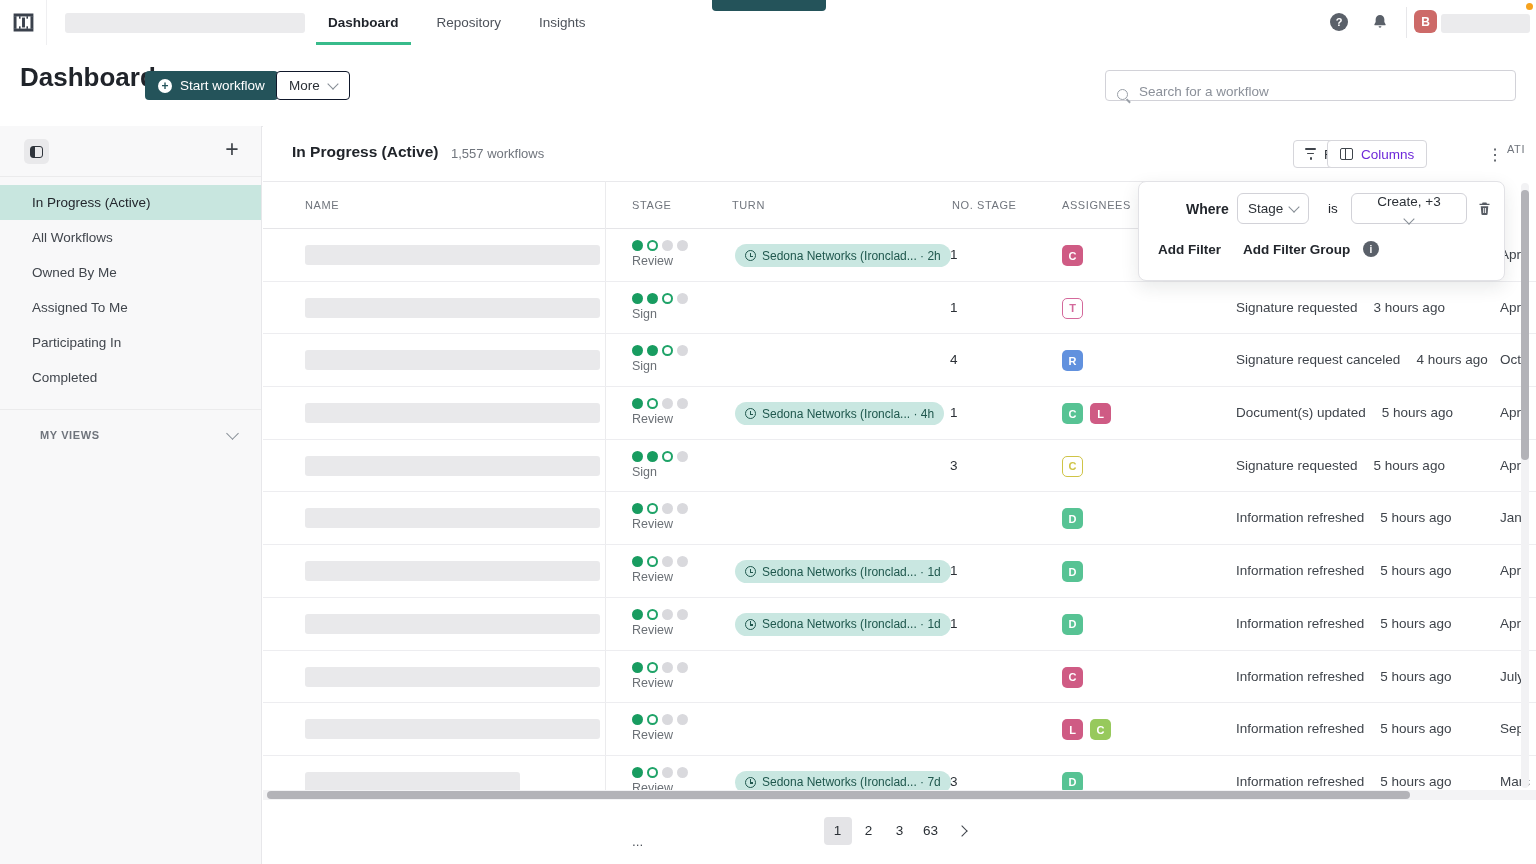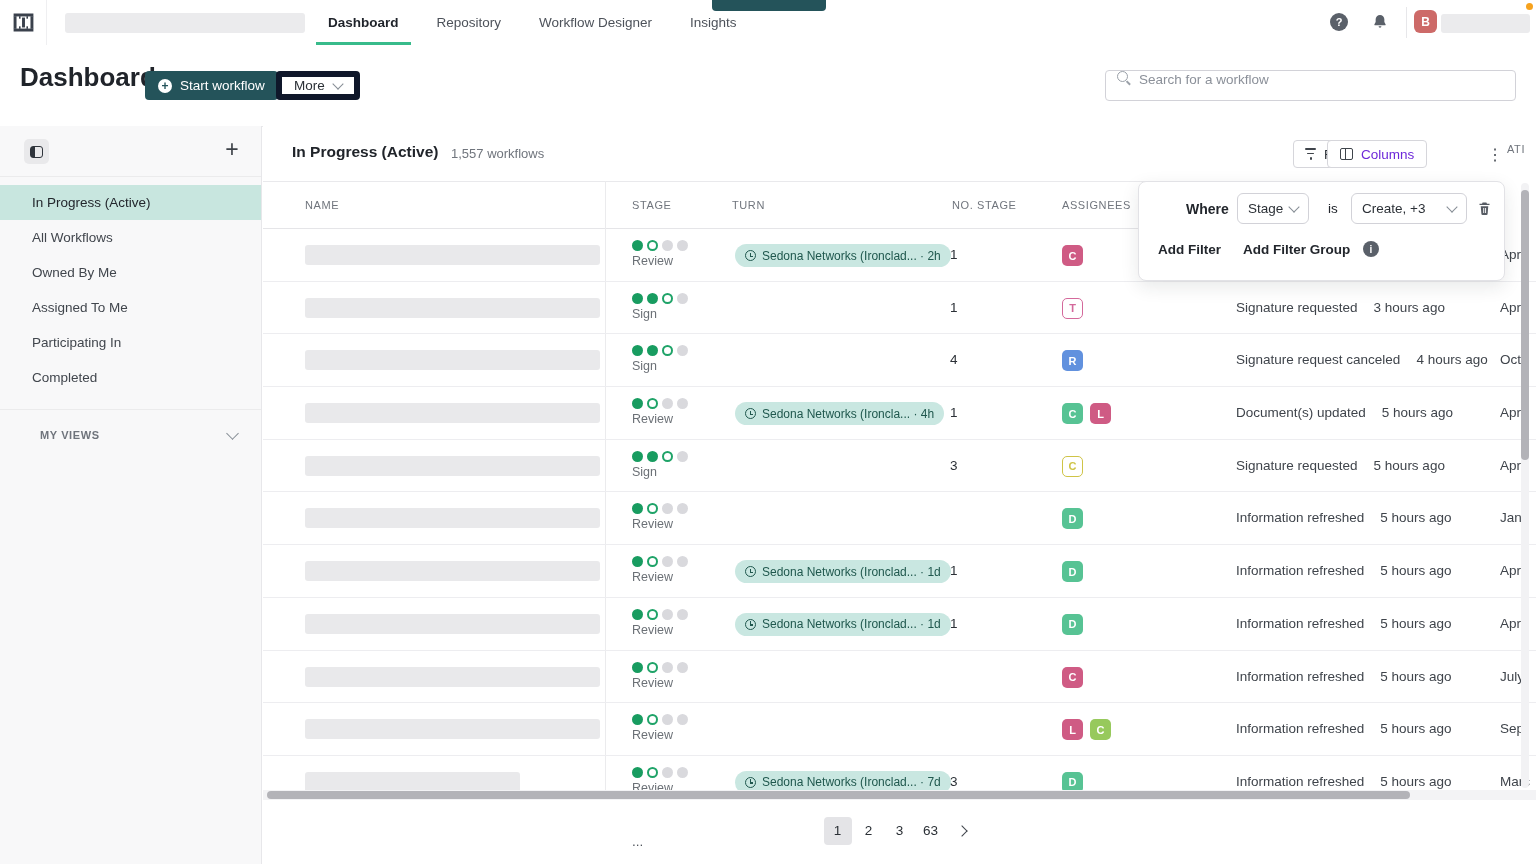--- a/index.html
+++ b/index.html
@@ -24,24 +24,24 @@
   #user-ph{position:absolute;left:1441px;top:14px;width:89px;height:19px;background:#ebebed;border-radius:3px;}
   #notif-dot{position:absolute;left:1526px;top:3px;width:7px;height:7px;border-radius:50%;background:#f6a21e;}
 
   
   #phead{position:absolute;left:0;top:46px;width:1536px;height:80px;background:#fff;border-bottom:1px solid #e9e9ec;}
   #page-title{position:absolute;left:20px;top:16px;font-size:26px;font-weight:700;color:#20242a;}
   .btn{display:inline-flex;align-items:center;border-radius:4px;font-size:13.5px;cursor:pointer;box-sizing:border-box;}
   #btn-start{position:absolute;left:145px;top:25px;height:29px;padding:0 13px;background:#24535a;color:#fff;gap:8px;}
   .start-ic{width:14px;height:14px;border-radius:50%;background:#fff;color:#24535a;font-size:12px;font-weight:700;
             display:flex;align-items:center;justify-content:center;line-height:1;}
-  #btn-more{position:absolute;left:276px;top:25px;height:29px;padding:0 12px;background:#fff;border:6px solid #0f172a;color:#2b3036;gap:9px;}
+  #btn-more{position:absolute;left:276px;top:25px;height:29px;padding:0 12px;background:#fff;border:1px solid #0f172a;color:#2b3036;gap:9px;}
   .chev{width:7px;height:7px;border-right:1.5px solid #868d95;border-bottom:1.5px solid #868d95;transform:rotate(45deg);margin-top:-4px;}
   #search-wrap{position:absolute;left:1105px;top:24px;width:411px;height:31px;border:1px solid #d2d2d8;border-radius:4px;
-               box-sizing:border-box;display:flex;align-items:flex-start;padding:0 11px;gap:9px;background:#fff;}
+               box-sizing:border-box;display:flex;align-items:flex-end;padding:0 11px;gap:9px;background:#fff;}
   #search-wrap input{border:0;outline:0;flex:1;font-size:13.5px;font-family:"Liberation Sans",sans-serif;color:#2b3036;background:transparent;}
   #search-wrap input::placeholder{color:#8b9099;}
   .s-ic{width:9px;height:9px;border:1.5px solid #9aa0a8;border-radius:50%;position:relative;flex:none;}
   .s-ic::after{content:'';position:absolute;width:5px;height:1.5px;background:#9aa0a8;transform:rotate(45deg);right:-4px;bottom:-2px;}
 
   
   #sidebar{position:absolute;left:0;top:126px;width:262px;height:738px;background:#f8f8f9;border-right:1px solid #e7e7ea;box-sizing:border-box;}
   #side-toggle{position:absolute;left:24px;top:13px;width:25px;height:25px;background:#e9e9eb;border-radius:5px;
                display:flex;align-items:center;justify-content:center;cursor:pointer;}
   .panel-ic{width:13px;height:12px;border:1.7px solid #2f343b;border-radius:3px;position:relative;box-sizing:border-box;}
@@ -100,21 +100,21 @@
   .cdate{position:absolute;left:1237px;top:18px;font-size:13.5px;color:#3f444b;white-space:nowrap;}
 
   
   #popup{position:absolute;left:875px;top:55px;width:367px;height:100px;background:#fff;border:1px solid #e2e2e6;border-radius:8px;
          box-shadow:0 6px 18px rgba(30,35,40,.10);z-index:20;box-sizing:border-box;}
   #pp-where{position:absolute;left:47px;top:19px;font-size:14px;font-weight:700;color:#22262c;}
   .pp-select{position:absolute;top:11px;height:31px;border:1px solid #d2d2d8;border-radius:6px;box-sizing:border-box;background:#fff;
              display:flex;align-items:center;justify-content:space-between;padding:0 10px;font-size:13.5px;color:#2b3036;cursor:pointer;}
   #pp-sel1{left:98px;width:72px;}
   #pp-is{position:absolute;left:189px;top:19px;font-size:13.5px;color:#22262c;}
-  #pp-sel2{left:212px;width:116px;}
+  #pp-sel2{left:212px;width:116px;flex-direction:column;}
   #pp-trash{position:absolute;left:338px;top:18px;cursor:pointer;}
   #pp-addf{position:absolute;left:19px;top:60px;font-size:13.5px;font-weight:700;color:#22262c;cursor:pointer;}
   #pp-addg{position:absolute;left:104px;top:60px;font-size:13.5px;font-weight:700;color:#22262c;cursor:pointer;}
   #pp-info{position:absolute;left:224px;top:59px;width:16px;height:16px;border-radius:50%;background:#5a6069;color:#fff;
            font-size:10px;font-weight:700;display:flex;align-items:center;justify-content:center;cursor:pointer;}
 
   
   #vtrack{position:absolute;left:1258px;top:57px;width:8px;height:605px;background:#f2f2f4;border-radius:4px;z-index:30;}
   #vthumb{position:absolute;left:1258px;top:64px;width:8px;height:270px;background:#b3b3b8;border-radius:4px;z-index:31;cursor:grab;}
   #htrack{position:absolute;left:0;top:664px;width:1273px;height:10px;background:#f3f3f5;z-index:30;}
@@ -144,21 +144,20 @@
         <rect x="8" y="6.4" width="1.4" height="2.2"></rect>
         <rect x="14.6" y="6.4" width="1.4" height="2.2"></rect>
         <rect x="8" y="15.4" width="1.4" height="2.2"></rect>
         <rect x="14.6" y="15.4" width="1.4" height="2.2"></rect>
       </svg>
     </div>
     <div id="nav-ph"></div>
     <div id="tabs">
         <div class="tab active">Dashboard</div>
         <div class="tab">Repository</div>
-        <div class="tab">Workflow Designer</div>
         <div class="tab">Insights</div>
       </div>
     <div id="cut-btn"></div>
     <div class="q-icon">?</div>
     <div id="bell">
       <svg width="18" height="18" viewBox="0 0 24 24" fill="#5a6069">
         <path d="M12 2.5a5.8 5.8 0 0 0-5.8 5.8v3.8L4.6 14.9a1 1 0 0 0 .85 1.55h13.1a1 1 0 0 0 .85-1.55l-1.6-2.8V8.3A5.8 5.8 0 0 0 12 2.5zm-1.9 15.2a1.9 1.9 0 0 0 3.8 0z"></path>
       </svg>
     </div>
     <div id="nav-div"></div>

